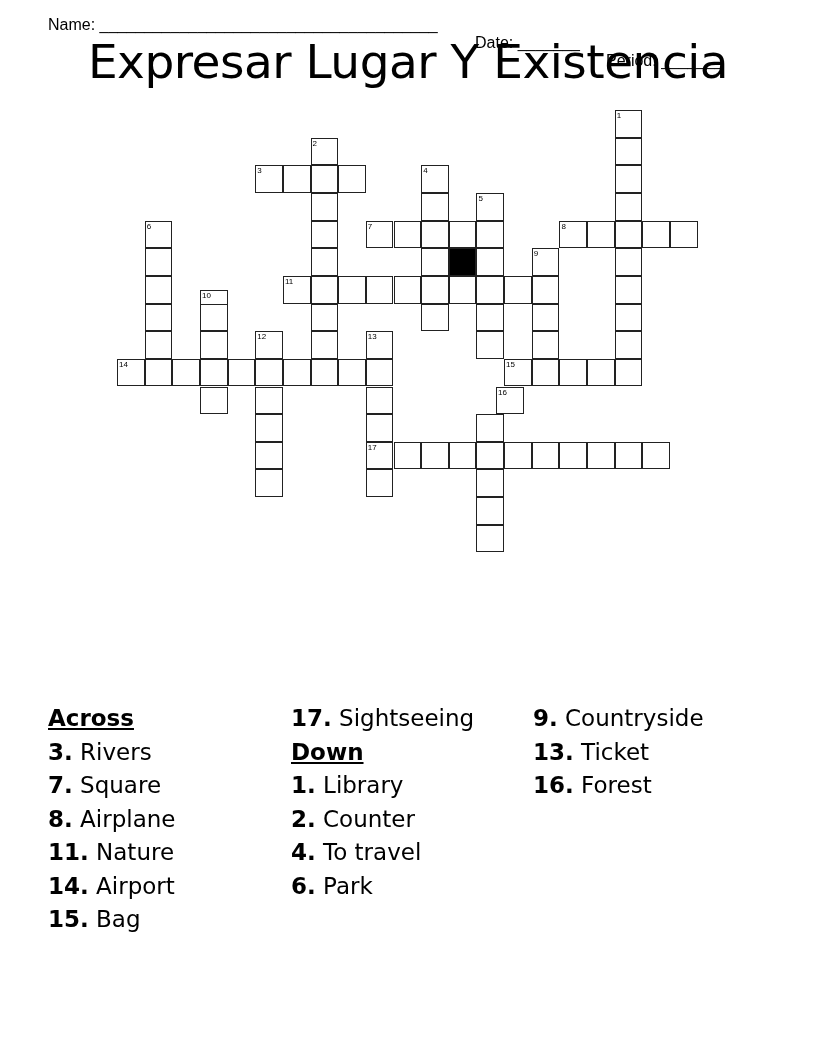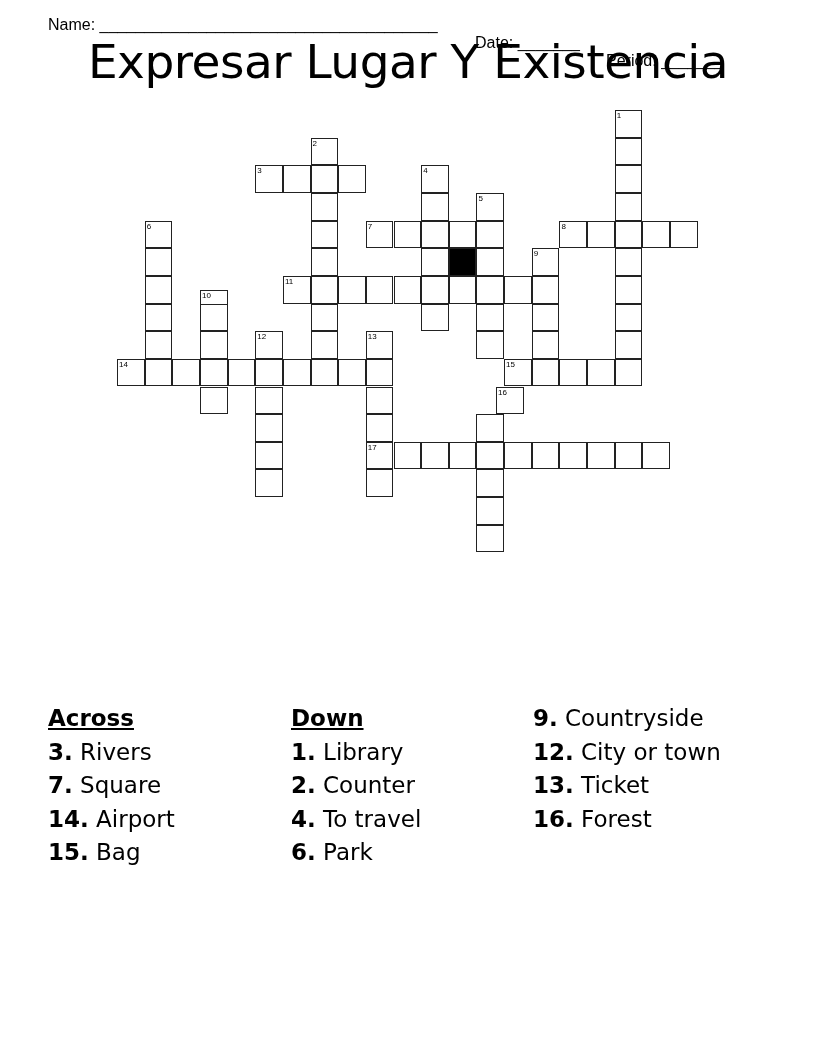--- a/index.html
+++ b/index.html
@@ -163,30 +163,32 @@
     <div class="cell" style="left: 587.05px; top: 441.8px;"></div>
     <div class="cell" style="left: 614.7px; top: 441.8px;"></div>
     <div class="cell" style="left: 642.35px; top: 441.8px;"></div>
     <div class="cell black" style="left: 448.8px; top: 248.25px;"></div>
   </div>
 
 <div class="clues col1">
   <div class="line heading">Across</div>
   <div class="line"><span class="n">3.</span><span> Rivers</span></div>
   <div class="line"><span class="n">7.</span><span> Square</span></div>
+  <div class="line"><span class="n">8.</span><span> Airplane</span></div>
+  <div class="line"><span class="n">11.</span><span> Nature</span></div>
   <div class="line"><span class="n">14.</span><span> Airport</span></div>
   <div class="line"><span class="n">15.</span><span> Bag</span></div>
 </div>
 
 <div class="clues col2">
+  <div class="line"><span class="n">17.</span><span> Sightseeing</span></div>
   <div class="line heading">Down</div>
   <div class="line"><span class="n">1.</span><span> Library</span></div>
   <div class="line"><span class="n">2.</span><span> Counter</span></div>
   <div class="line"><span class="n">4.</span><span> To travel</span></div>
   <div class="line"><span class="n">6.</span><span> Park</span></div>
 </div>
 
 <div class="clues col3">
   <div class="line"><span class="n">9.</span><span> Countryside</span></div>
-  <div class="line"><span class="n">12.</span><span> City or town</span></div>
   <div class="line"><span class="n">13.</span><span> Ticket</span></div>
   <div class="line"><span class="n">16.</span><span> Forest</span></div>
 </div>
 
 </body></html>

